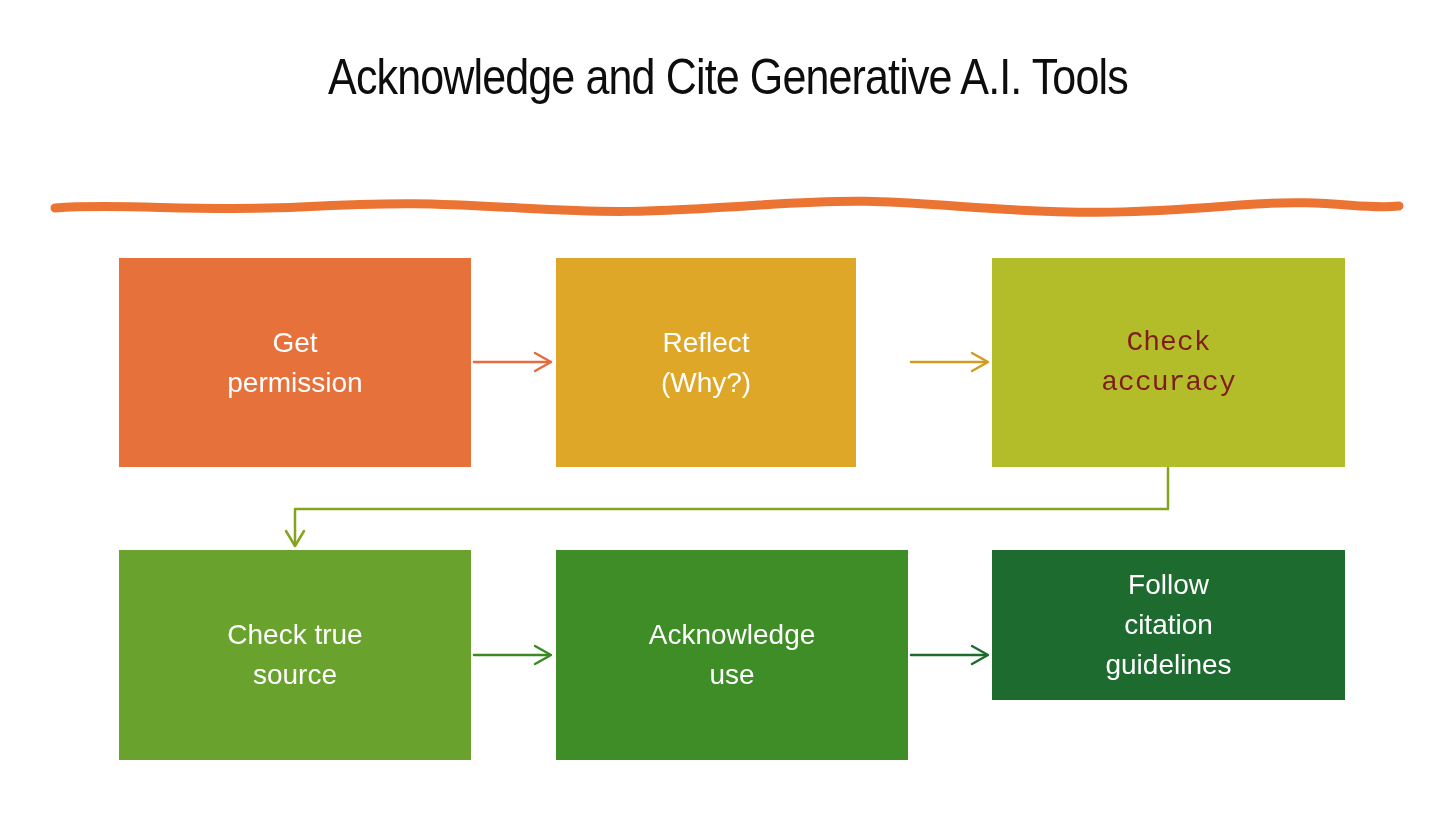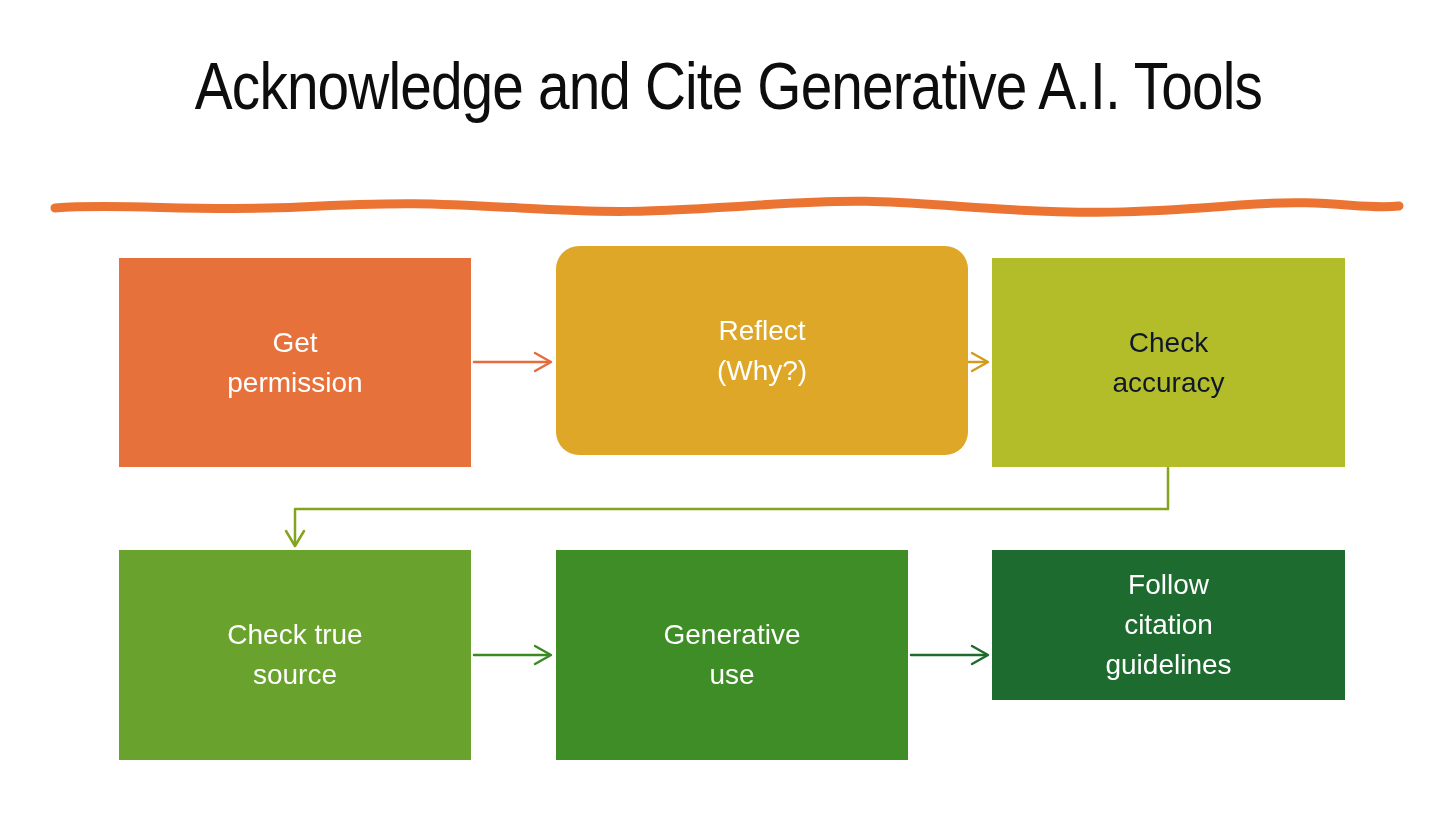--- a/index.html
+++ b/index.html
@@ -15,21 +15,21 @@
     background: #ffffff;
     overflow: hidden;
   }
   .title {
     position: absolute;
     top: 48px;
     left: 0;
     width: 100%;
     text-align: center;
     margin: 0;
-    font-size: 66px;
+    font-size: 50px;
     font-weight: 500;
     color: #0d0d0d;
     letter-spacing: -1px;
     white-space: nowrap;
   }
   .title .squeeze {
     display: inline-block;
     transform: scaleX(0.86);
     transform-origin: 50% 50%;
   }
@@ -49,21 +49,21 @@
     text-align: center;
     color: #ffffff;
     font-size: 28px;
     line-height: 1.42;
     font-weight: 400;
   }
   .box .label {
     white-space: pre-line;
   }
   .b1 { left: 119px; top: 258px; width: 352px; height: 209px; }
-  .b2 { left: 556px; top: 246px; width: 412px; height: 209px; border-radius: 23px; }
+  .b2 { left: 556px; top: 258px; width: 300px; height: 209px; }
   .b3 { left: 992px; top: 258px; width: 353px; height: 209px; }
   .b4 { left: 119px; top: 550px; width: 352px; height: 210px; }
   .b5 { left: 556px; top: 550px; width: 352px; height: 210px; }
   .b6 { left: 992px; top: 550px; width: 353px; height: 150px; }
   .arrow-stroke {
     fill: none;
     stroke-width: 2.5;
     stroke-linecap: round;
     stroke-linejoin: round;
   }
@@ -120,31 +120,31 @@
     <span class="label" style="color: rgb(255, 255, 255);">Get
 permission</span>
   </div>
 
   <div class="box b2" style="background-color: rgb(223, 167, 39);">
     <span class="label" style="color: rgb(255, 255, 255);">Reflect
 (Why?)</span>
   </div>
 
   <div class="box b3" style="background-color: rgb(179, 189, 41);">
-    <span class="label" style="color: #0f172a;">Check
+    <span class="label" style="color: #7f1d1d; font-family: Liberation Mono, monospace;">Check
 accuracy</span>
   </div>
 
   <div class="box b4" style="background-color: rgb(105, 163, 45);">
     <span class="label" style="color: rgb(255, 255, 255);">Check true
 source</span>
   </div>
 
   <div class="box b5" style="background-color: rgb(63, 141, 38);">
-    <span class="label" style="color: rgb(255, 255, 255);">Generative
+    <span class="label" style="color: rgb(255, 255, 255);">Acknowledge
 use</span>
   </div>
 
   <div class="box b6" style="background-color: rgb(30, 107, 48);">
     <span class="label" style="color: rgb(255, 255, 255);">Follow
 citation
 guidelines</span>
   </div>
 
 </div>

